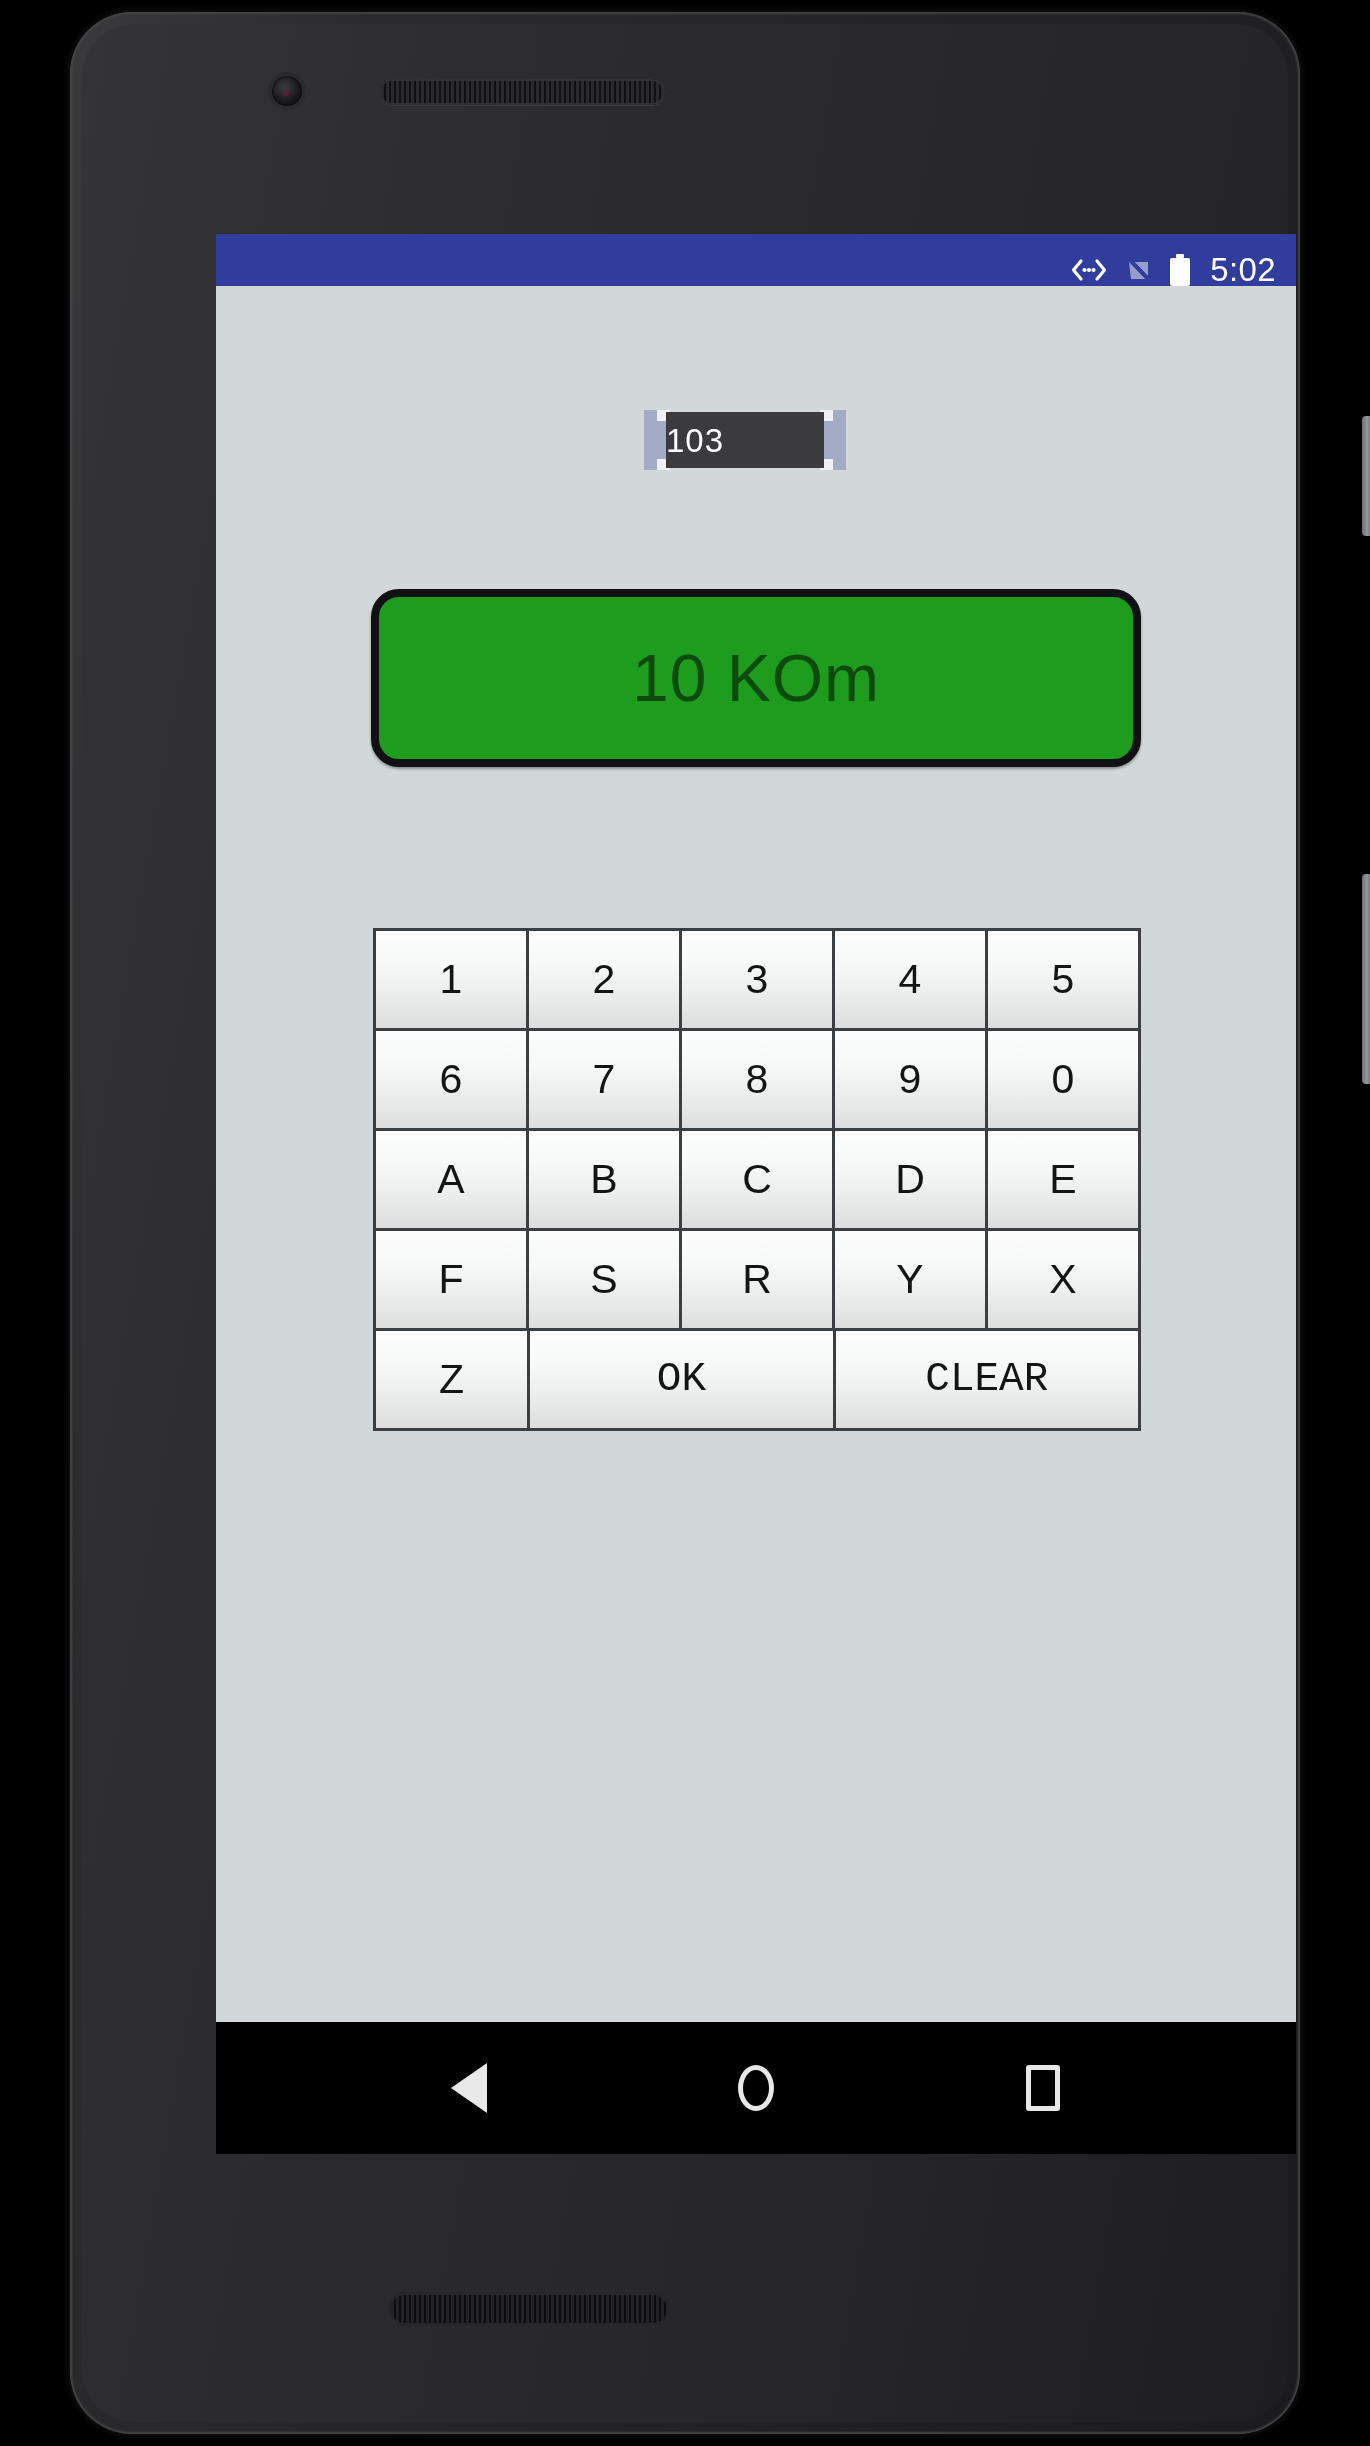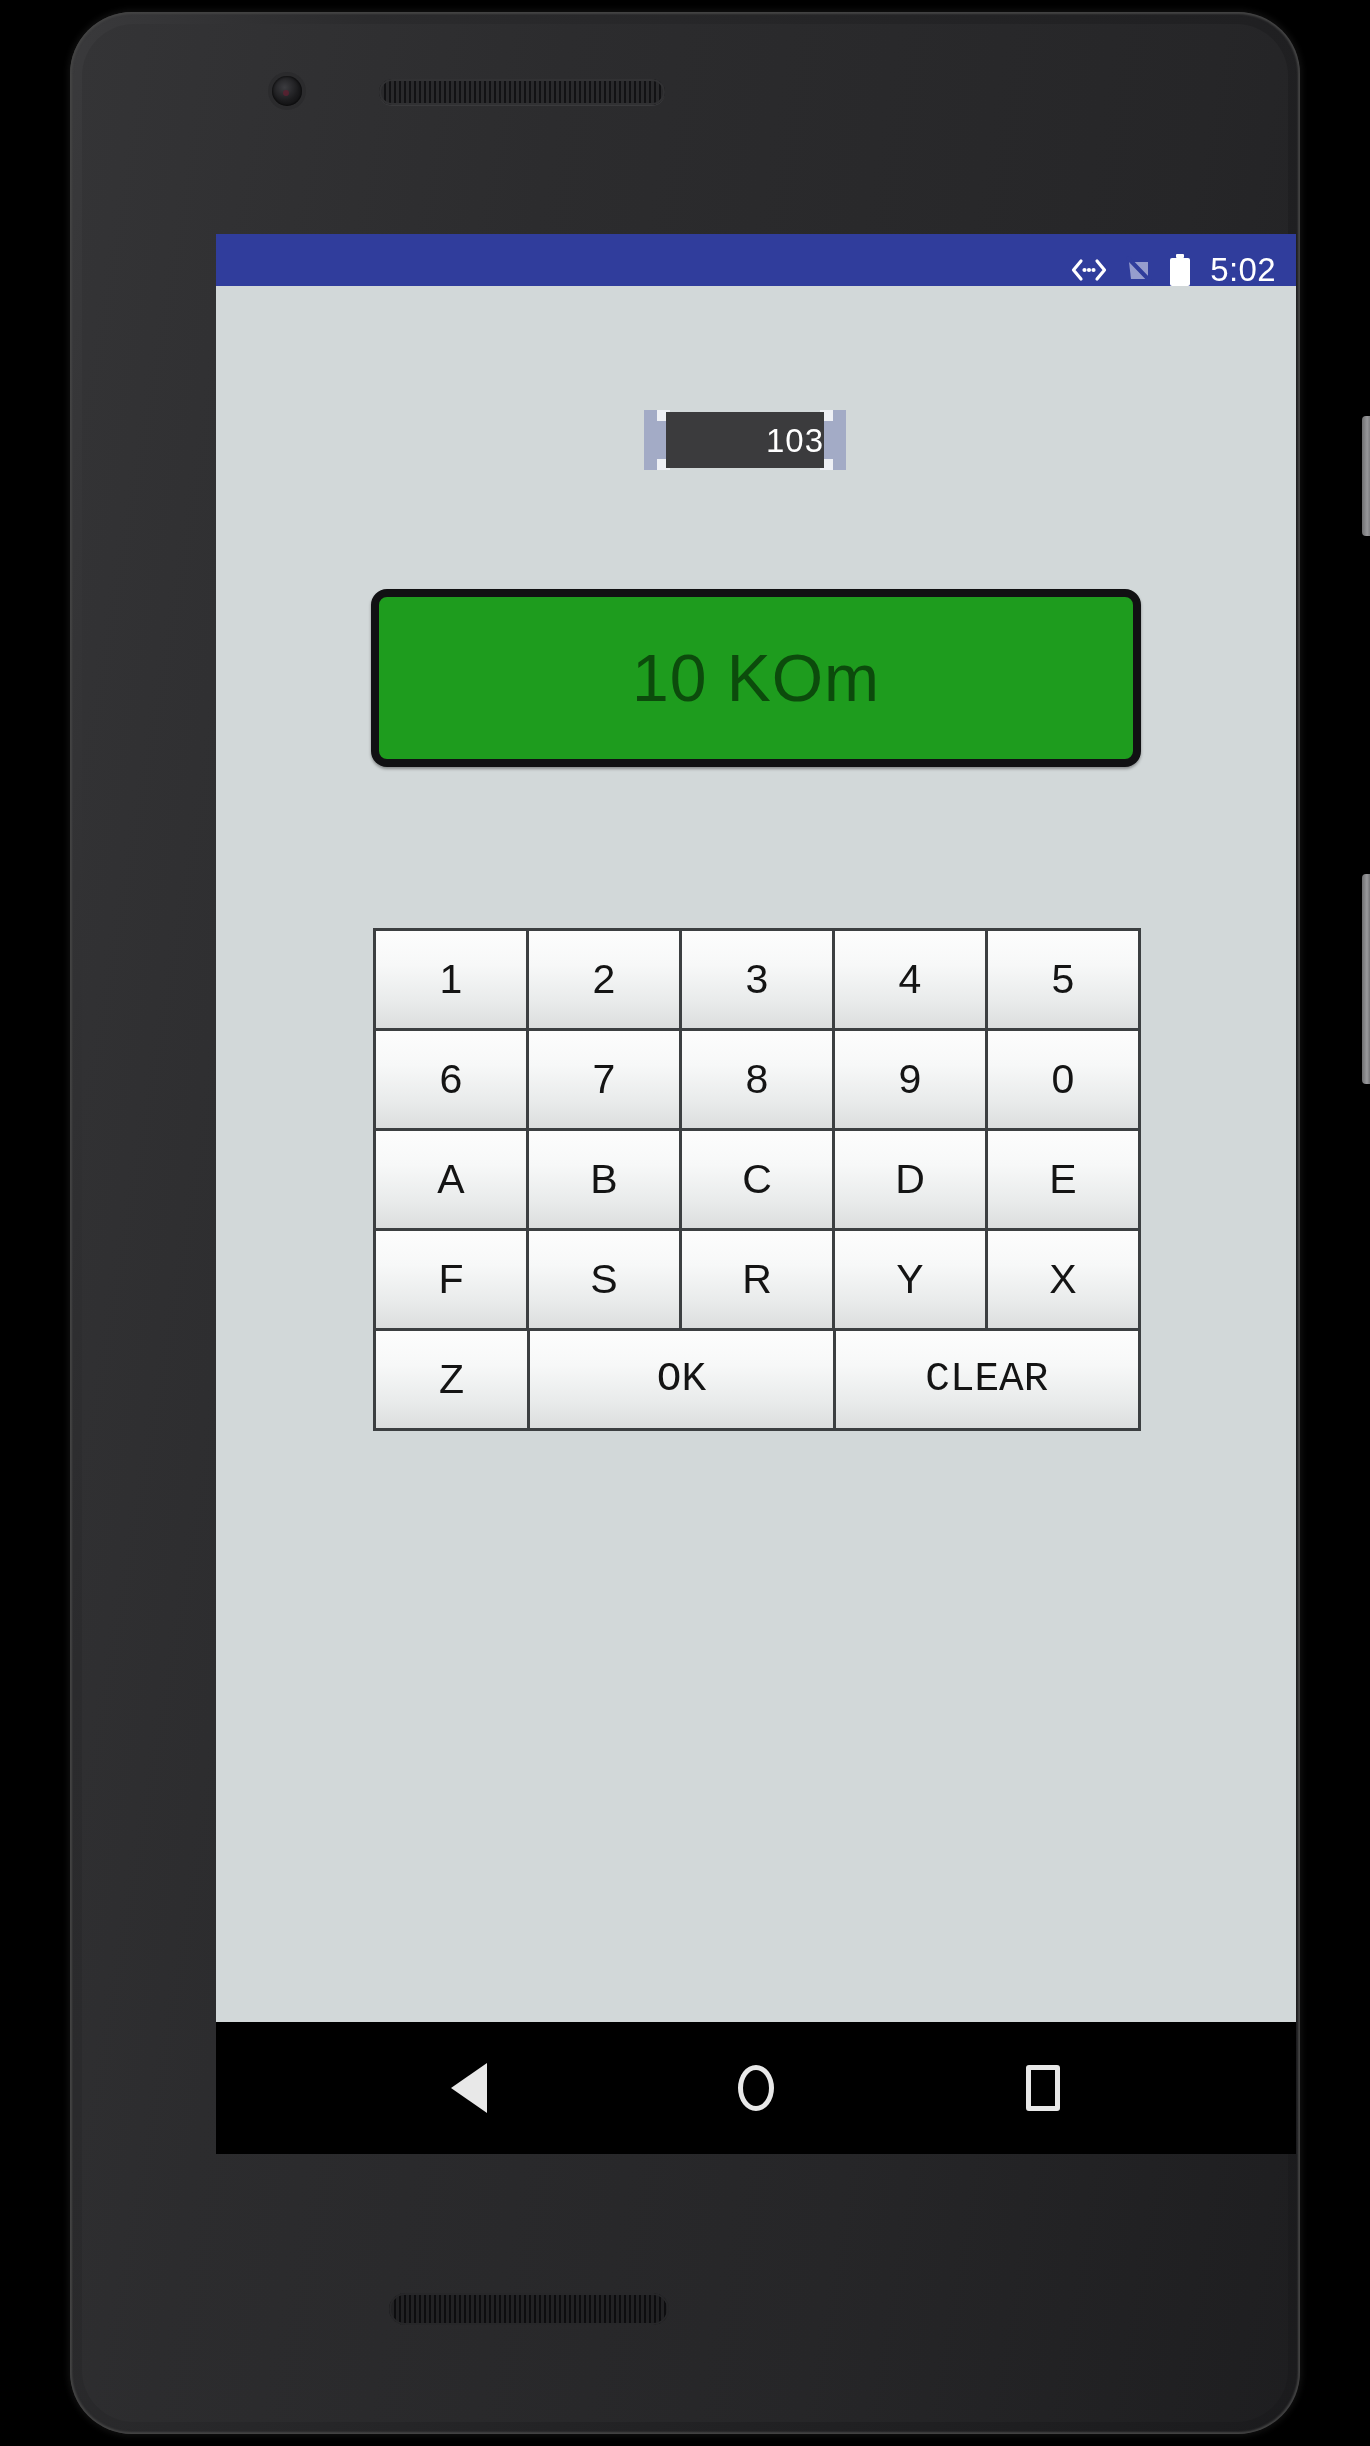--- a/index.html
+++ b/index.html
@@ -209,37 +209,37 @@
   .resistor .cap.right .notch.b { left: 0; bottom: 0; }
   .resistor .body {
     position: absolute;
     left: 22px;
     top: 2px;
     width: 158px;
     height: 56px;
     background: #3B3B3D;
     display: flex;
     align-items: center;
-    justify-content: flex-end;
+    justify-content: flex-start;
   }
   .resistor .code {
     color: #fff;
     font-size: 33px;
     letter-spacing: 1px;
     line-height: 1;
   }
 
   
   .result-display {
     position: absolute;
     left: 155px;
     top: 303px;
     width: 770px;
     height: 178px;
-    border-radius: 16px;
+    border-radius: 28px;
     background: #1E9C1E;
     border: 8px solid #111113;
     box-sizing: border-box;
     display: flex;
     align-items: center;
     justify-content: center;
     box-shadow: 0 2px 3px rgba(0,0,0,.35);
   }
   .result-text {
     color: #0C4B0C;

